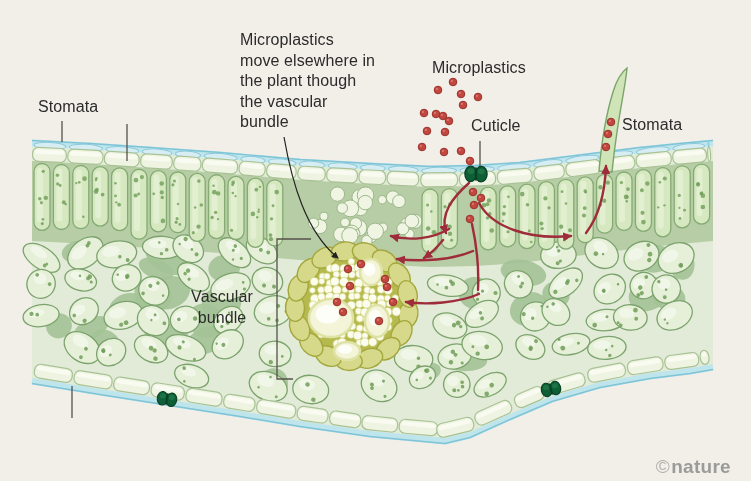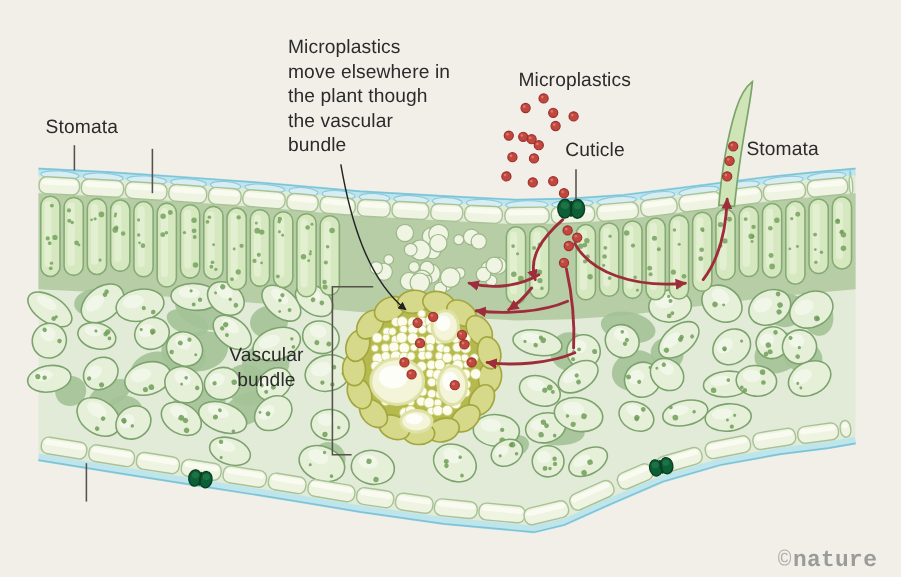--- a/index.html
+++ b/index.html
@@ -1,21 +1,21 @@
 <!DOCTYPE html>
 <html><head>
 <meta charset="utf-8">
 <style>
   html,body{margin:0;padding:0;background:#f2efe9;}
   .stage{position:relative;width:751px;height:481px;background:#f2efe9;overflow:hidden;
          font-family:"Liberation Sans",sans-serif;color:#2b2b2b;}
   .stage svg{position:absolute;left:0;top:0;}
   .lbl{position:absolute;font-size:16px;line-height:20.5px;white-space:pre-line;letter-spacing:.1px;}
   .lbl.right{text-align:center;}
-  .credit{position:absolute;top:456px;right:20px;font-family:Liberation Mono, monospace;
+  .credit{position:absolute;top:456px;right:20px;font-family:Liberation Sans, sans-serif;
           font-weight:700;font-size:19px;color:#9b9b99;letter-spacing:.3px;}
   .credit .sym{font-weight:400;opacity:.75;margin-right:1px;}
 </style>
 </head>
 <body>
 
 <div class="stage">
   <svg id="leaf-svg" width="751" height="481" viewBox="0 0 751 481">
       <defs>
         <marker id="mr" markerUnits="userSpaceOnUse" markerWidth="11" markerHeight="9" refX="8" refY="4.5" orient="auto">

